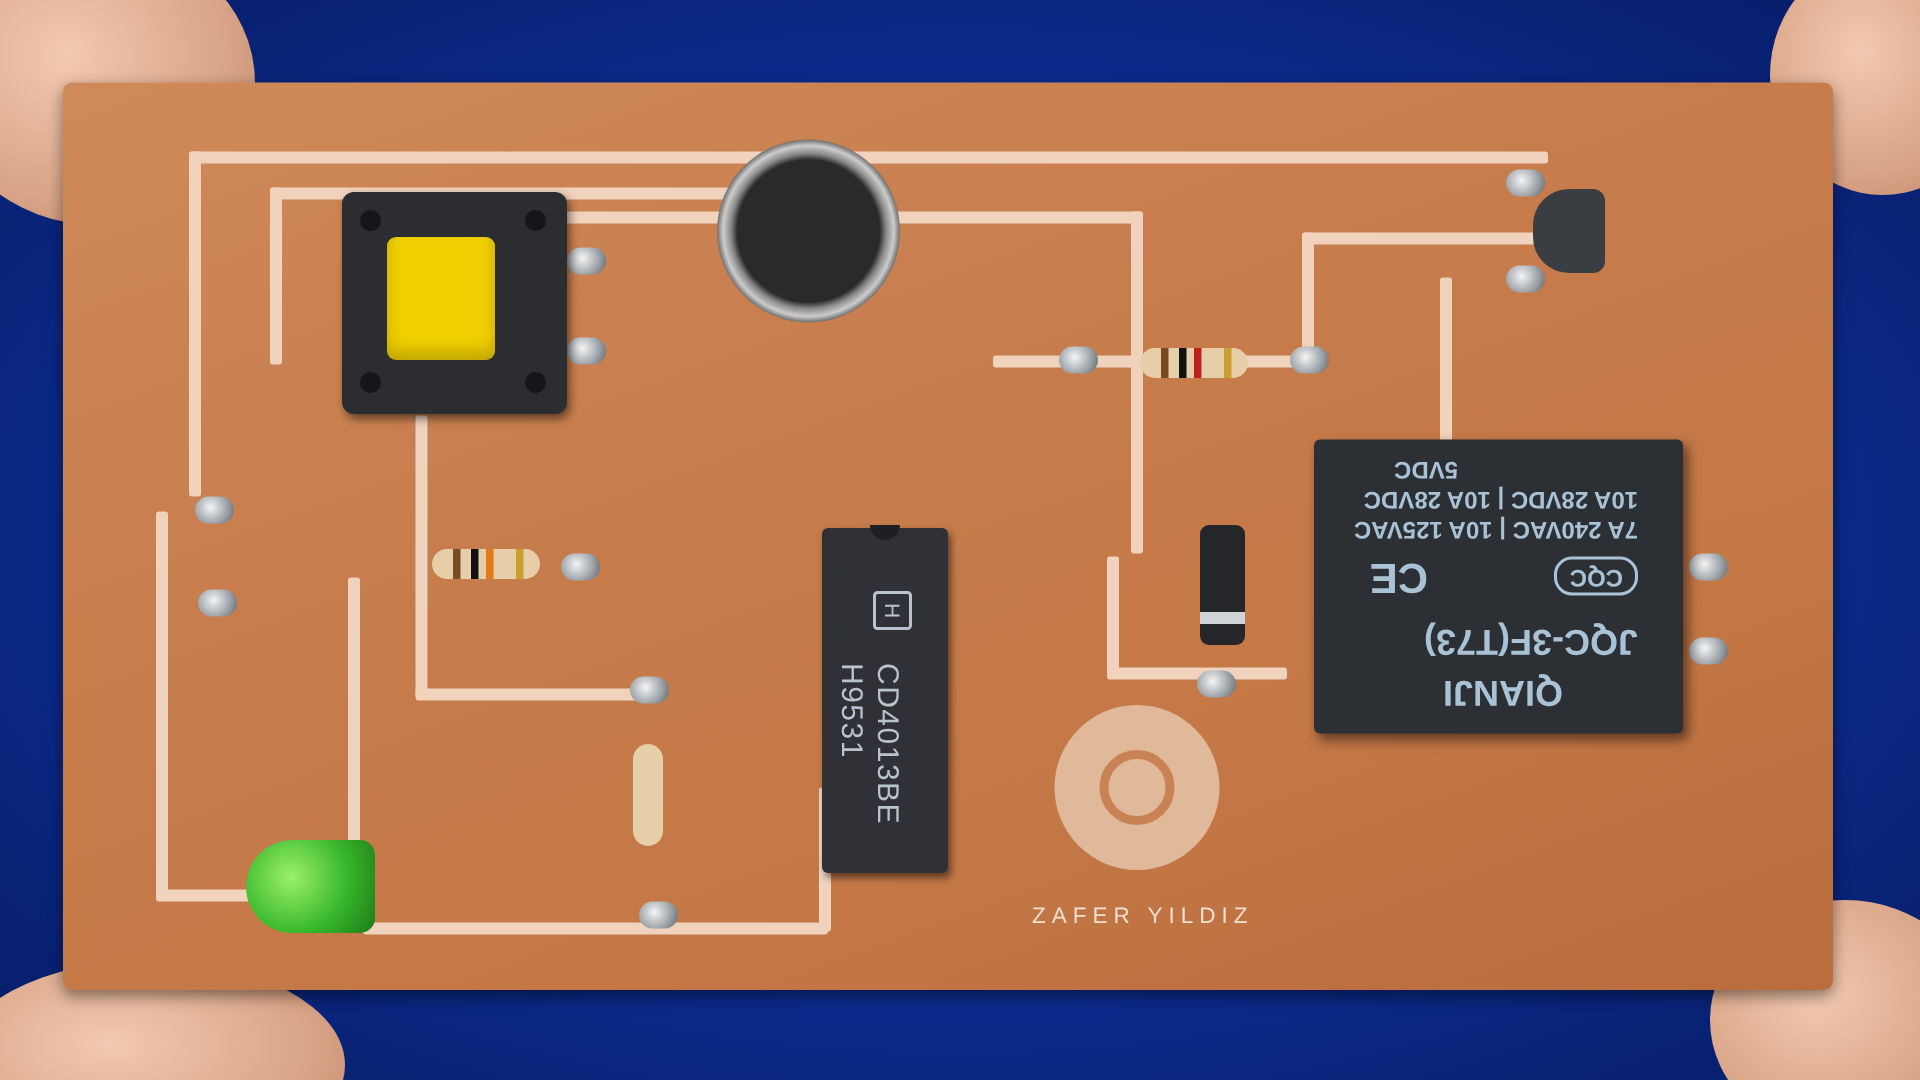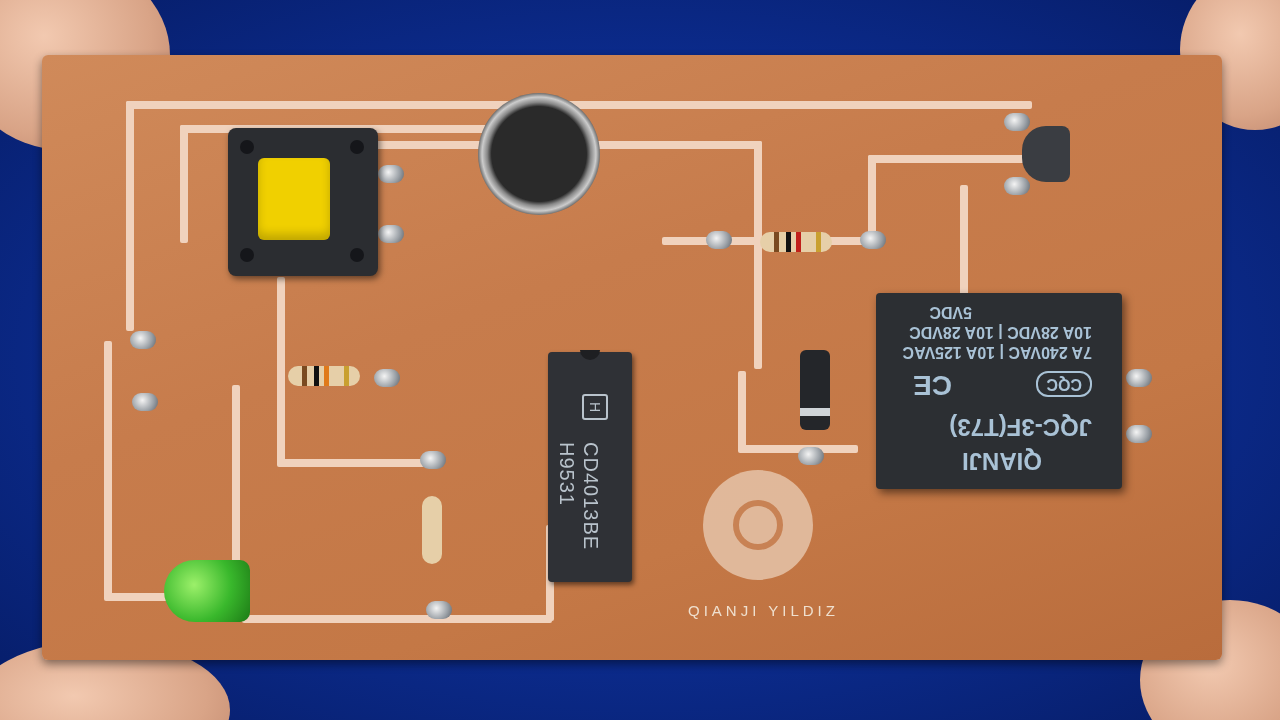--- a/index.html
+++ b/index.html
@@ -126,13 +126,13 @@
 </div>
 
 <div class="transistor"></div>
 
 <div class="led"></div>
 
 <div class="logo">
     <div class="c"></div>
   </div>
 
-<div class="sig">QIANJI YILDIZ</div>
+<div class="sig">ZAFER YILDIZ</div>
 
 </body></html>

